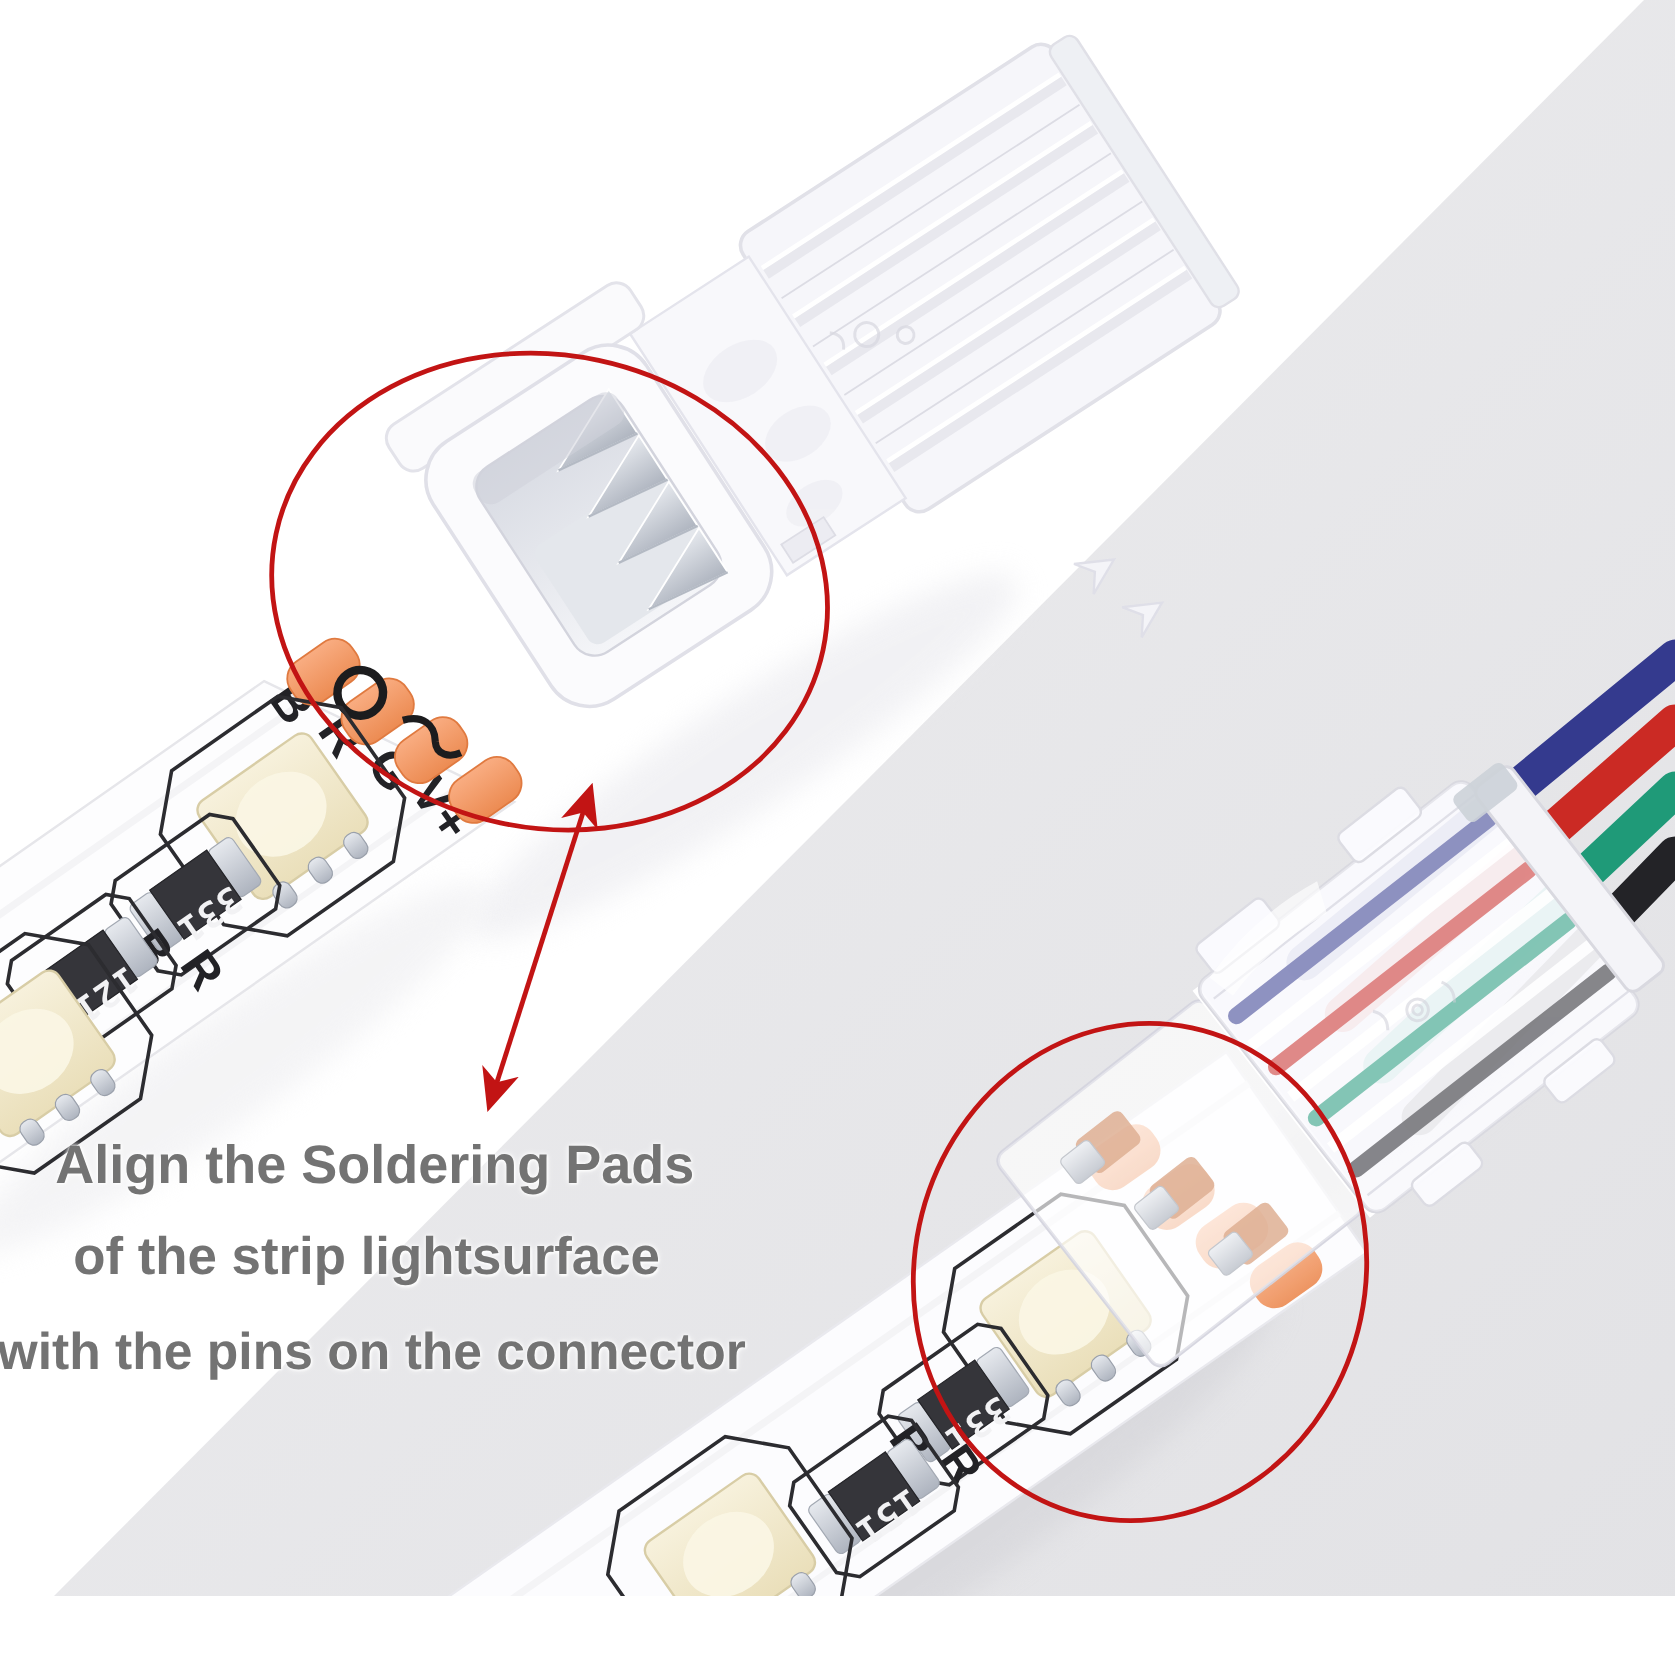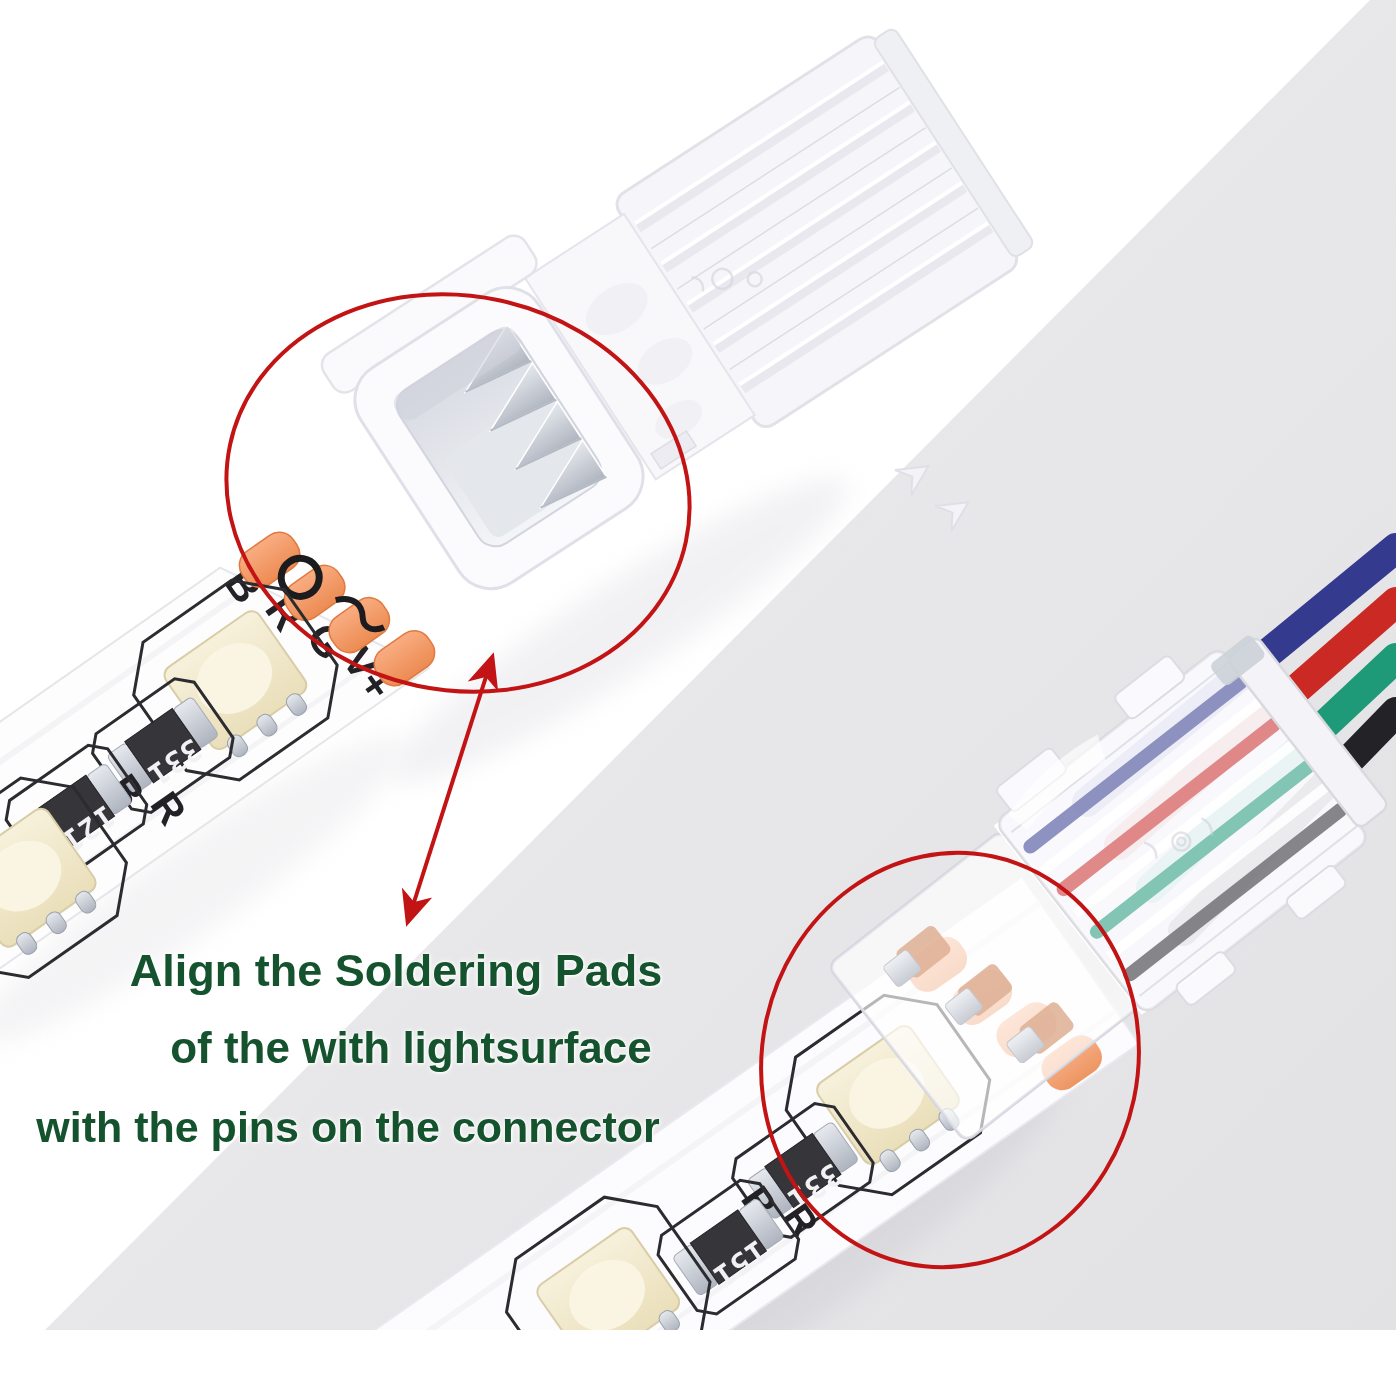--- a/index.html
+++ b/index.html
@@ -1,19 +1,19 @@
 <!DOCTYPE html>
 <html><head>
 <meta charset="utf-8">
 <style>
   html,body{margin:0;padding:0;background:#ffffff;}
   .stage{position:relative;width:1396px;height:1396px;background:#ffffff;overflow:hidden;
          font-family:"Liberation Sans", sans-serif;}
   .stage svg{position:absolute;left:0;top:0;}
-  .cap-line{position:absolute;width:700px;text-align:center;font-weight:bold;color:#14532d;
+  .cap-line{position:absolute;width:700px;font-weight:bold;color:#737373;
             line-height:1;letter-spacing:0px;white-space:nowrap;
             text-shadow:0 0 6px rgba(255,255,255,.95),0 0 3px rgba(255,255,255,.9),1px 1px 2px rgba(255,255,255,.85);}
   #cap1{left:46px;top:948px;font-size:45px;}
   #cap2{left:61px;top:1026px;font-size:44px;}
   #cap3{left:-2px;top:1106px;font-size:43px;}
   .res-code{font-family:"DejaVu Sans Mono", monospace;font-size:30px;font-weight:bold;fill:#f2f2f4;letter-spacing:1px;}
   .pcb-letter{font-family:"Liberation Sans", sans-serif;font-weight:bold;fill:#222226;}
 </style>
 </head>
 <body>
@@ -302,15 +302,15 @@
       <polygon points="0,0 30,15 0,30 11,15"></polygon>
       <polygon points="14,52 44,67 14,82 25,67"></polygon>
     </g>
 
     <ellipse cx="458" cy="493" rx="233" ry="197" transform="rotate(12 458 493)" fill="none" stroke="#c21414" stroke-width="4"></ellipse>
     <line x1="408" y1="921" x2="492" y2="658" stroke="#c21414" stroke-width="4" marker-start="url(#arrowhead)" marker-end="url(#arrowhead)"></line>
   </g>
 </svg>
 
 <div class="cap-line" id="cap1">Align the Soldering Pads</div>
-<div class="cap-line" id="cap2">of the with lightsurface</div>
+<div class="cap-line" id="cap2">of the strip lightsurface</div>
 <div class="cap-line" id="cap3">with the pins on the connector</div>
 </div>
 
 </body></html>

